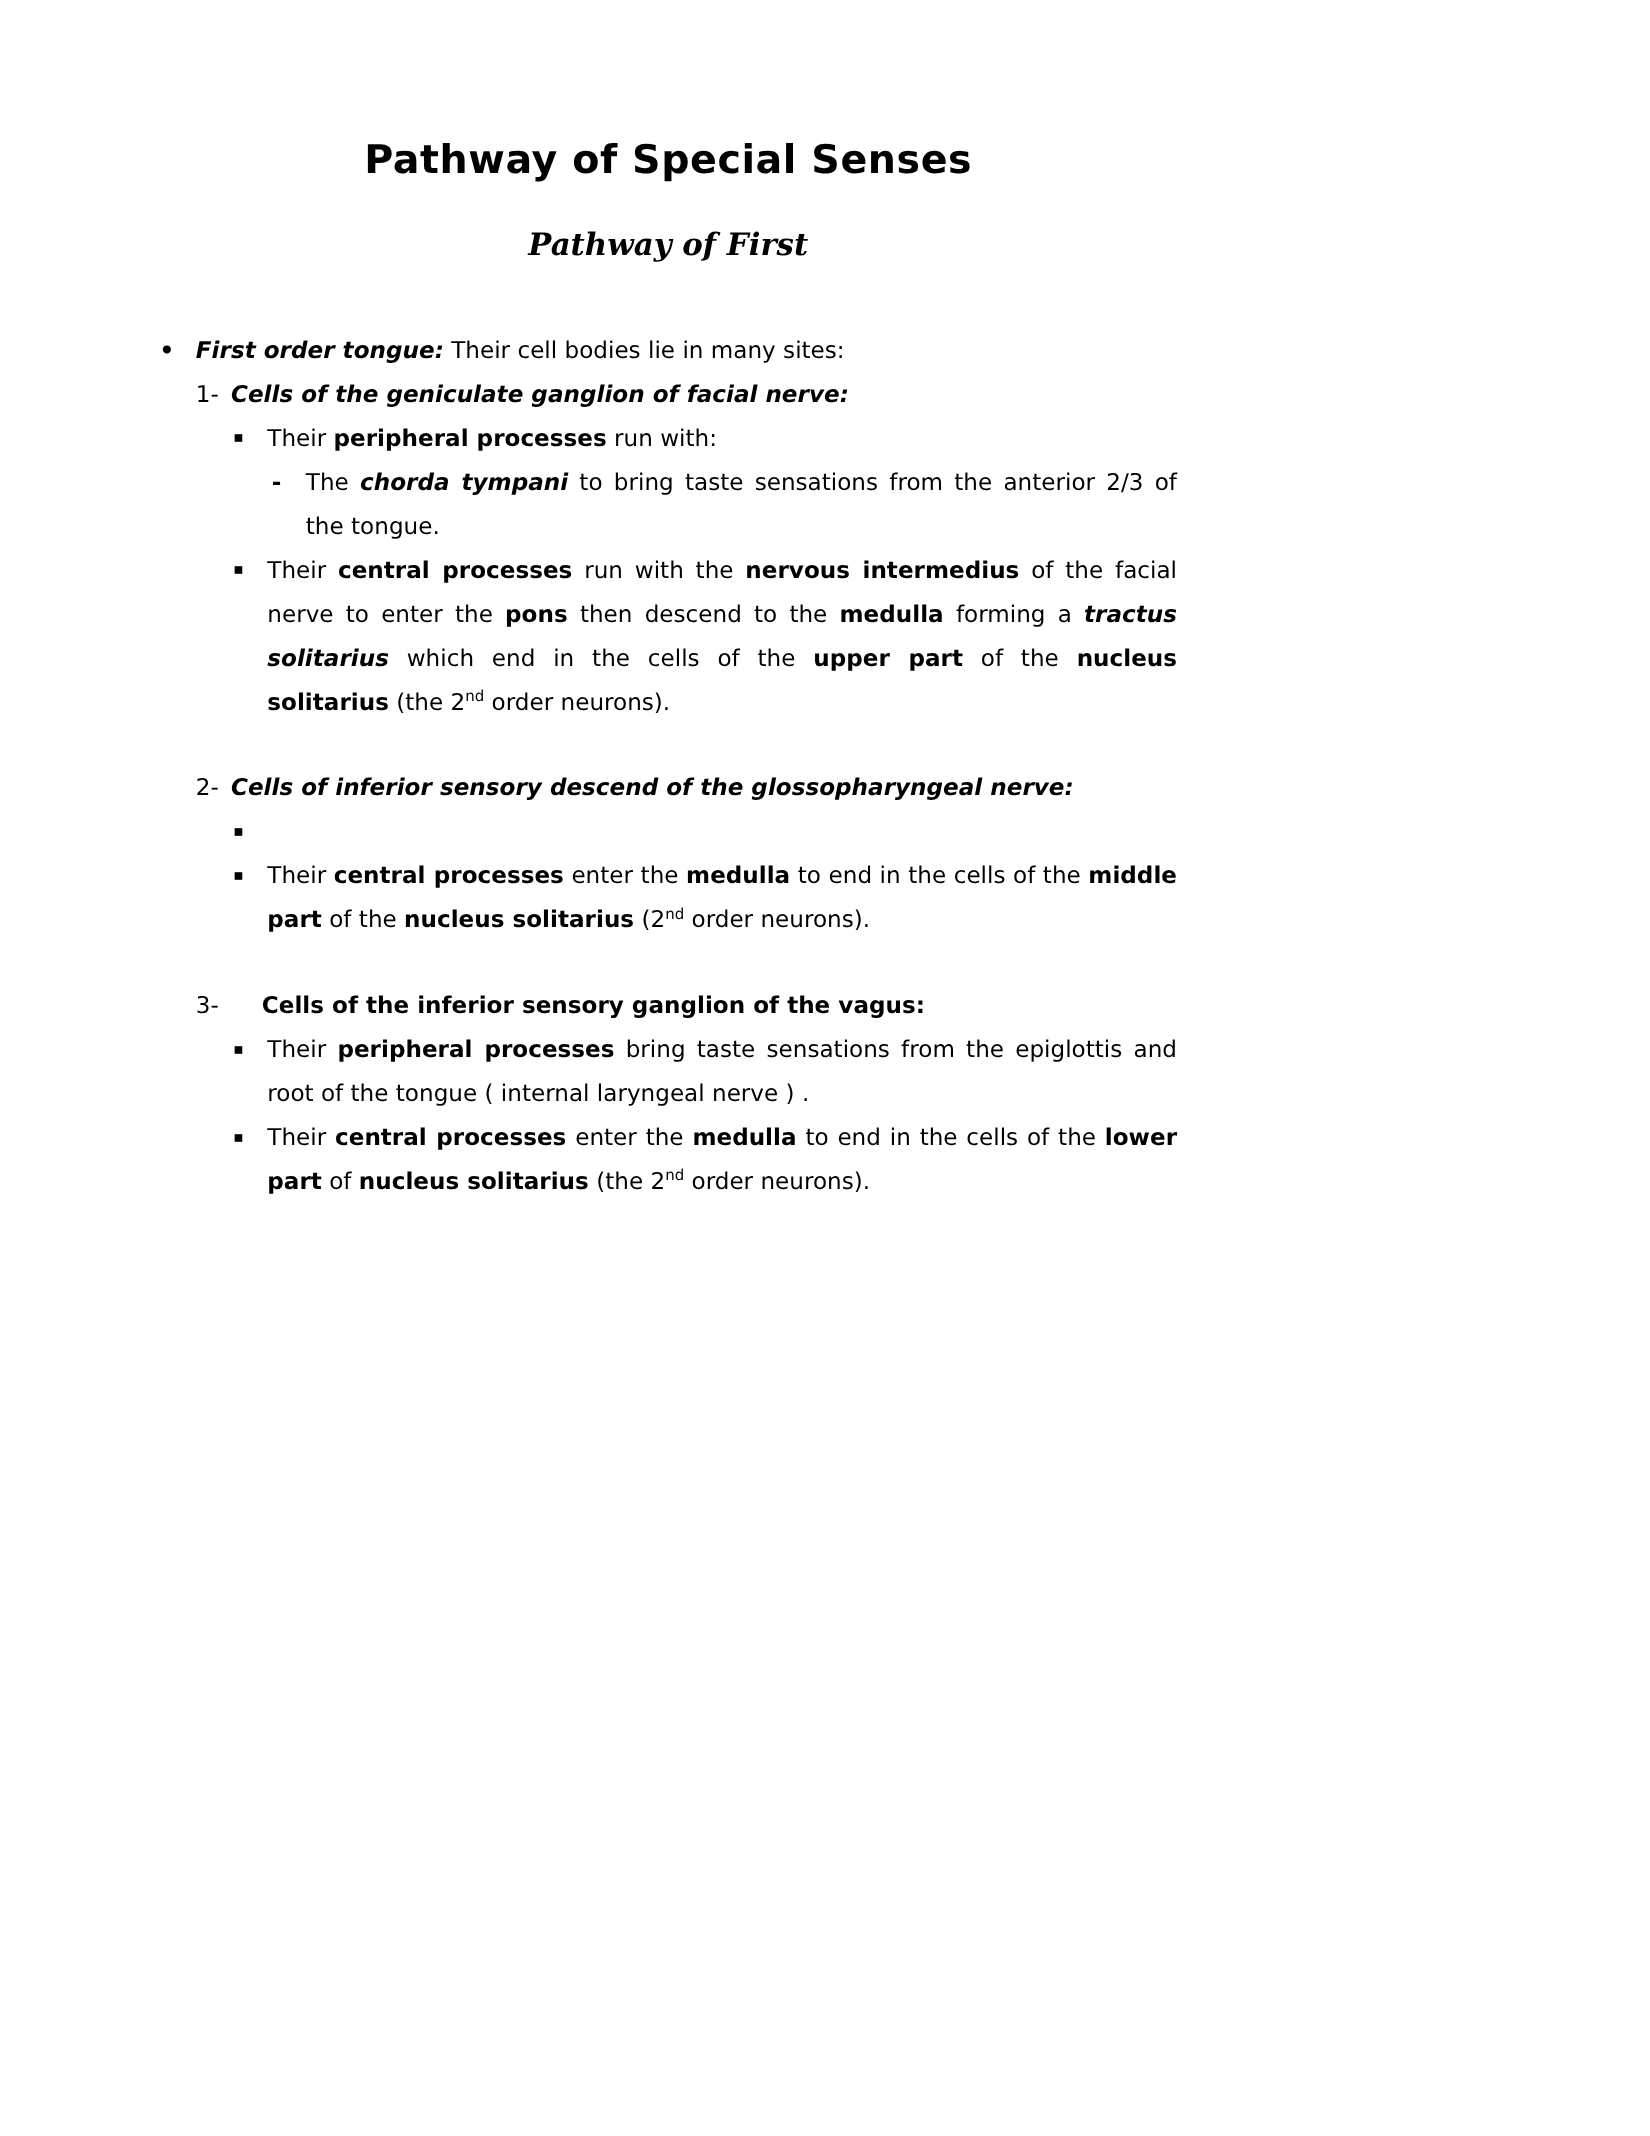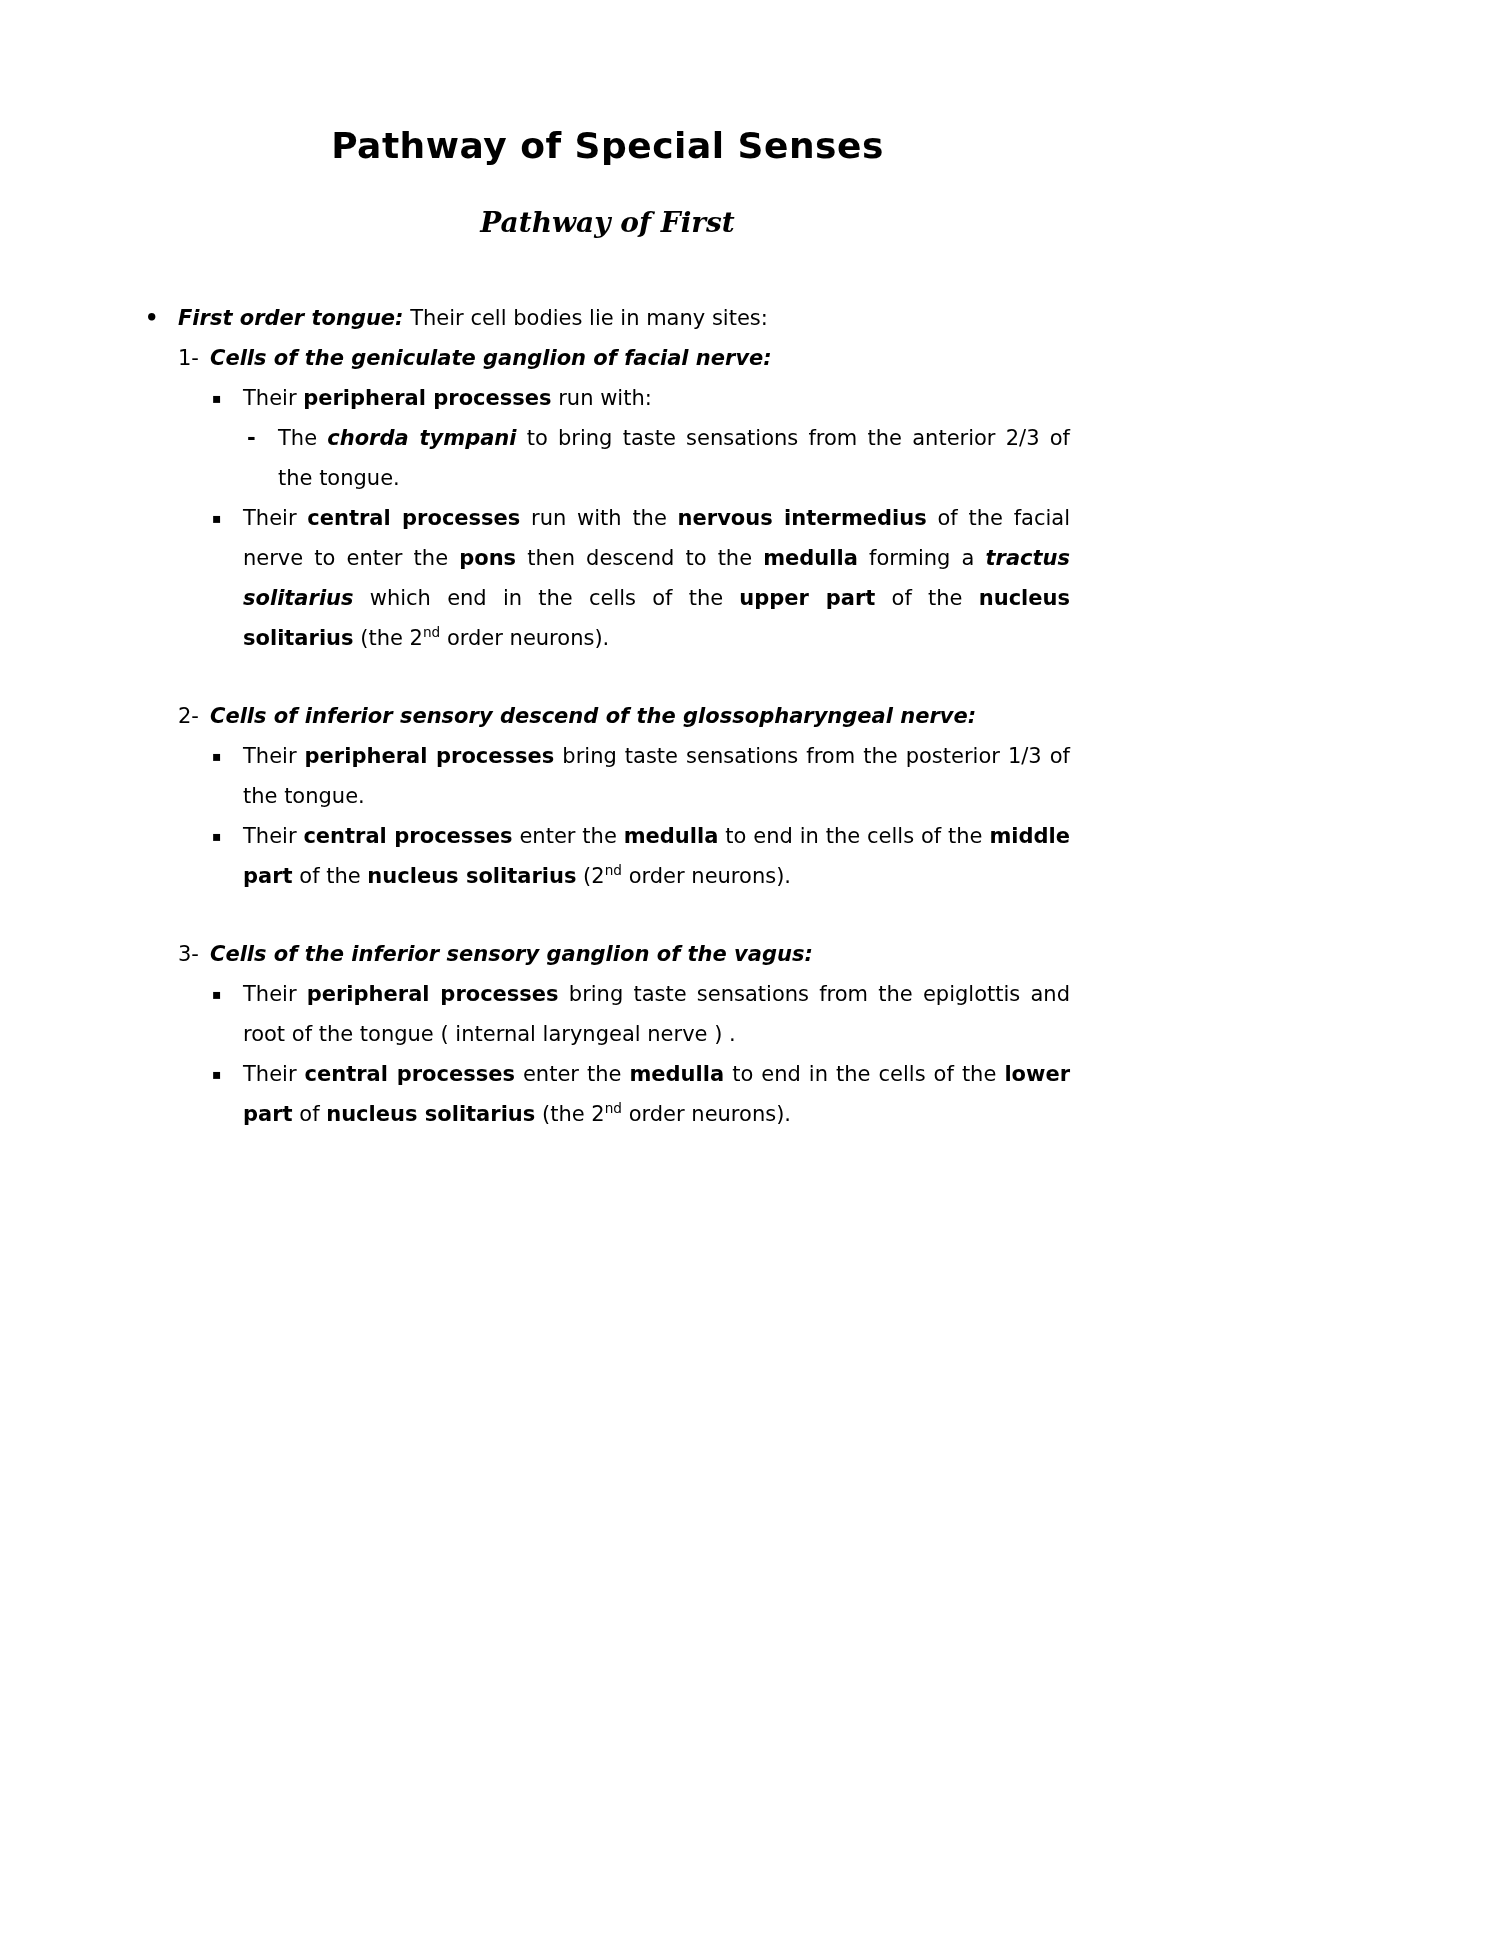--- a/index.html
+++ b/index.html
@@ -94,32 +94,31 @@
         </div>
       </div>
 
       <div class="section section-gap">
         <div class="row lvl1">
           <span class="marker num">2-</span>
           <div class="text heading"><span style="font-weight: bold; font-style: italic;">Cells of inferior sensory descend of the glossopharyngeal nerve:</span></div>
         </div>
         <div class="row lvl2">
           <span class="marker square">▪</span>
-          <div class="text"><span>Their </span><span style="font-weight: bold;">peripheral processes</span><span> bring taste sensations from the posterior 1/3 of the tongue.</span></div>
         </div>
         <div class="row lvl2">
           <span class="marker square">▪</span>
           <div class="text"><span>Their </span><span style="font-weight: bold;">central processes</span><span> enter the </span><span style="font-weight: bold;">medulla</span><span> to end in the cells of the </span><span style="font-weight: bold;">middle part</span><span> of the </span><span style="font-weight: bold;">nucleus solitarius</span><span> (2</span><sup>nd</sup><span> order neurons).</span></div>
         </div>
       </div>
 
       <div class="section section-gap">
         <div class="row lvl1">
           <span class="marker num">3-</span>
-          <div class="text heading"><span style="font-weight: bold; font-style: italic;">Cells of the inferior sensory ganglion of the vagus:</span></div>
+          <div class="text heading"><span style="font-weight: bold;  margin-left: 28px;">Cells of the inferior sensory ganglion of the vagus:</span></div>
         </div>
         <div class="row lvl2">
           <span class="marker square">▪</span>
           <div class="text"><span>Their </span><span style="font-weight: bold;">peripheral processes</span><span> bring taste sensations from the epiglottis and root of the tongue ( internal laryngeal nerve ) .</span></div>
         </div>
         <div class="row lvl2">
           <span class="marker square">▪</span>
           <div class="text"><span>Their </span><span style="font-weight: bold;">central processes</span><span> enter the </span><span style="font-weight: bold;">medulla</span><span> to end in the cells of the </span><span style="font-weight: bold;">lower part</span><span> of </span><span style="font-weight: bold;">nucleus solitarius</span><span> (the 2</span><sup>nd</sup><span> order neurons).</span></div>
         </div>
       </div>

